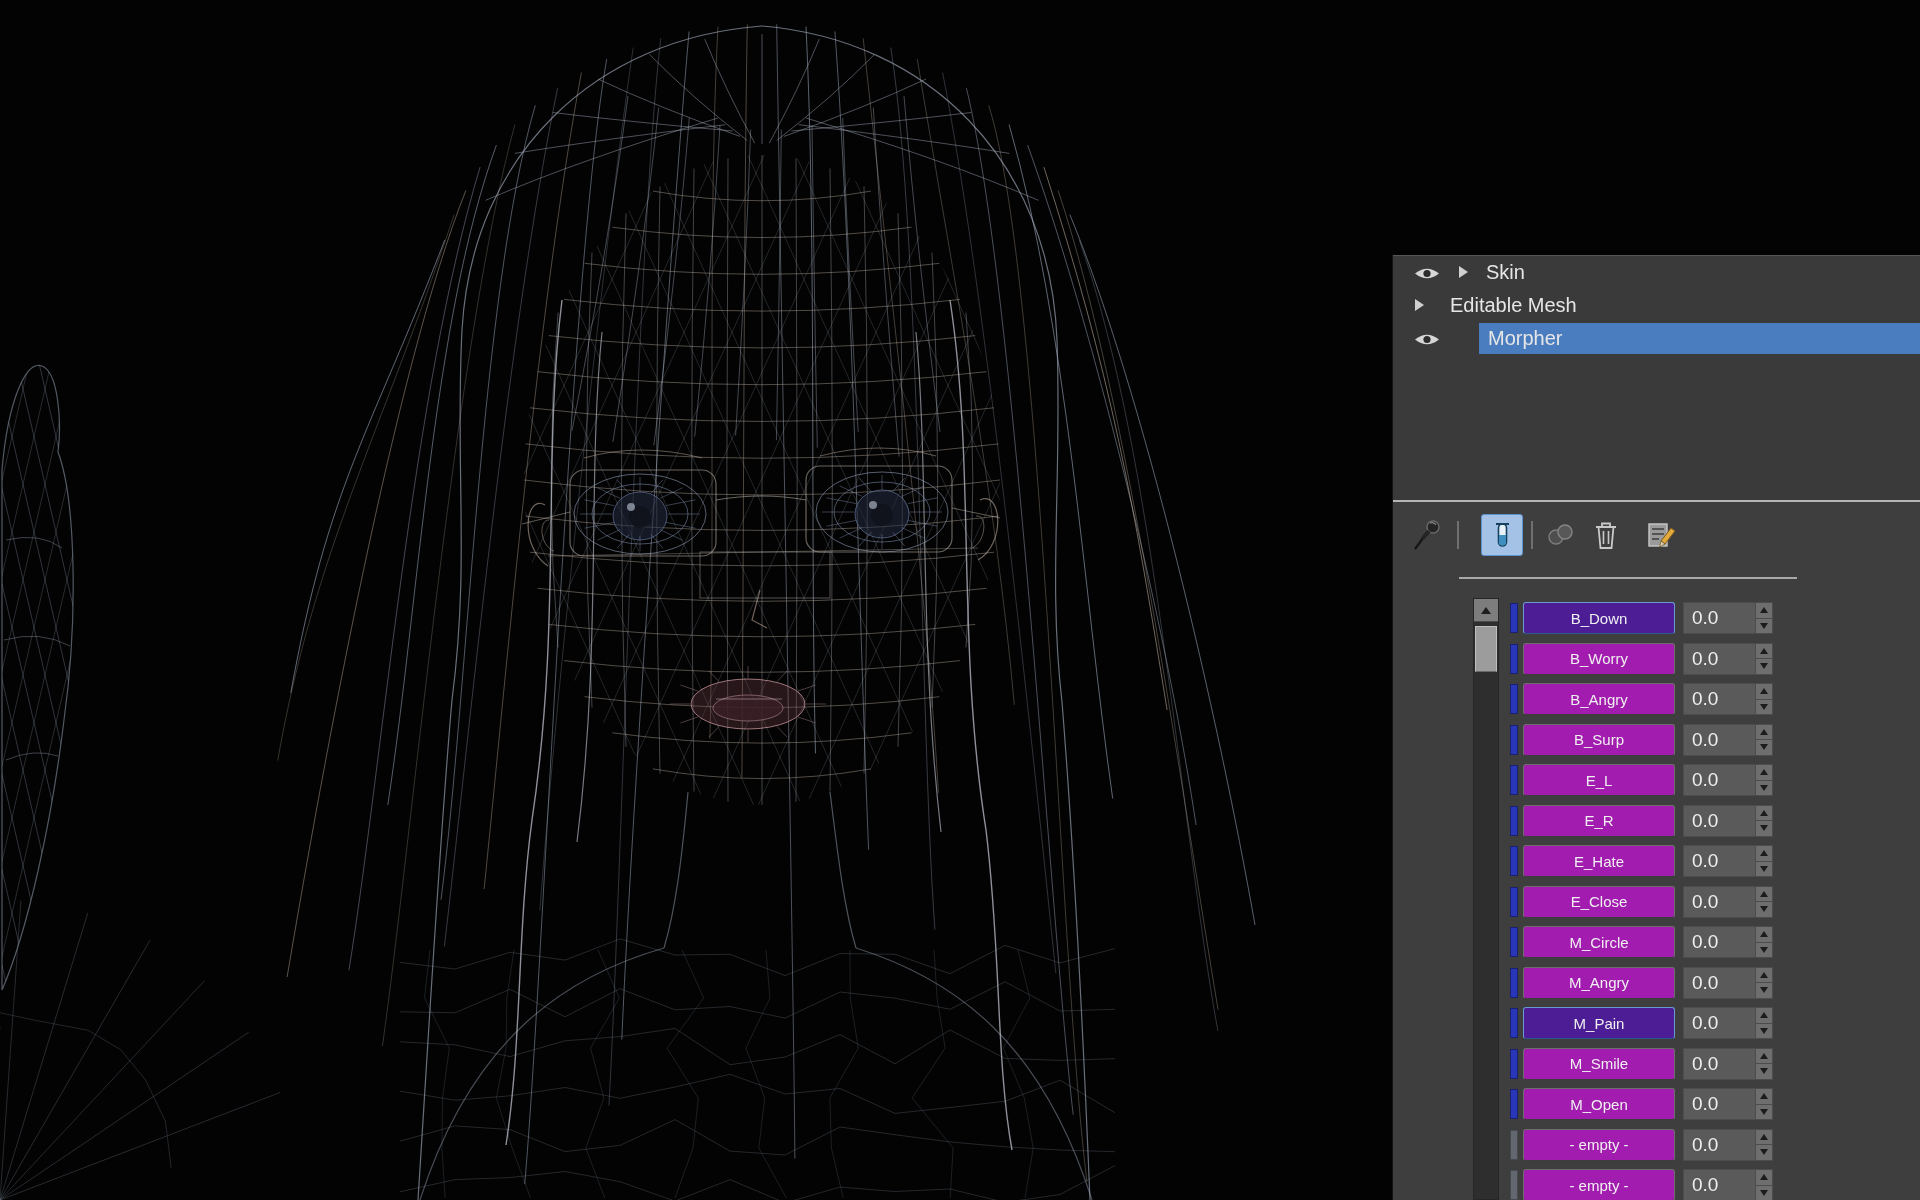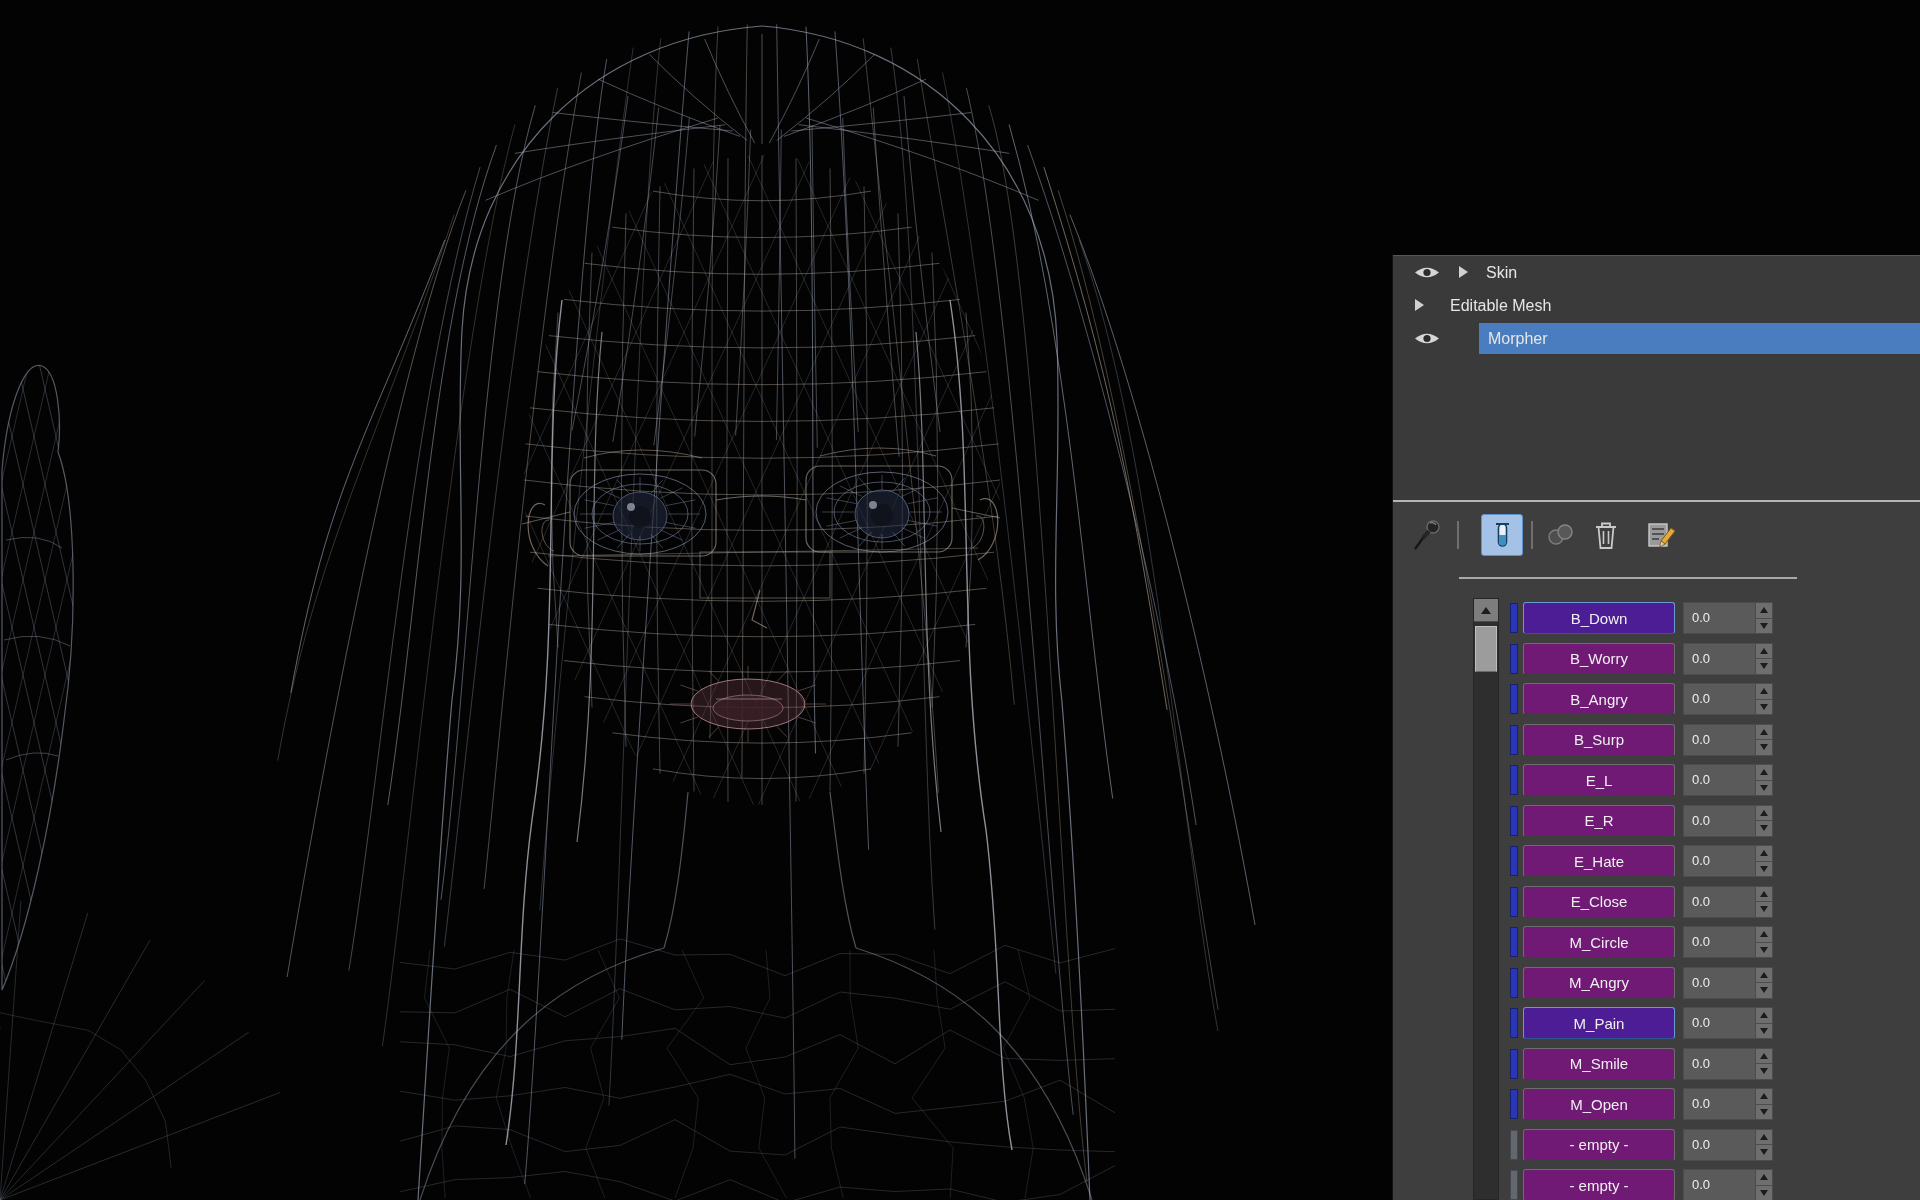--- a/index.html
+++ b/index.html
@@ -8,21 +8,21 @@
   .viewport{position:absolute;left:0;top:0;width:1920px;height:1200px;background:#030303}
   .viewport svg{position:absolute;left:0;top:0}
 
   
   .panel{position:absolute;left:1392px;top:255px;width:528px;height:945px;
     background:#3e3e3e;overflow:hidden;border-left:1px solid #141414}
 
   
   .stack{position:absolute;left:0;top:0;width:528px;height:247px;background:#3a3a3a;
     border-top:1px solid #565656;border-bottom:2px solid #b5b5b5}
-  .srow{position:relative;height:33px;color:#e6e6e6;font-size:16px}
+  .srow{position:relative;height:33px;color:#e6e6e6;font-size:20px}
   .slabel{position:absolute;top:0;line-height:33px;white-space:nowrap}
   .eye{position:absolute;left:20px;top:8px;width:28px;height:17px}
   .tri{position:absolute;width:0;height:0;border-left:9px solid #d0d0d0;
     border-top:6px solid transparent;border-bottom:6px solid transparent}
   .tri-skin{left:66px;top:10px}
   .tri-root{left:22px;top:10px}
   .lbl-skin{left:93px}
   .lbl-emesh{left:57px}
   .hl{position:absolute;left:86px;right:0;top:1px;bottom:1px;background:#4a7dbf}
   .hl .slabel{left:9px;line-height:31px}
@@ -47,28 +47,28 @@
     border-bottom:7px solid #1e1e1e}
   .sb-thumb{position:absolute;left:1px;right:1px;top:27px;height:46px;background:#9c9c9c;
     border:1px solid #bdbdbd;border-bottom-color:#6a6a6a}
 
   
   .mlist{position:absolute;left:110px;top:343px;width:418px}
   .mrow{position:relative;height:40.5px;width:100%}
   .marker{position:absolute;left:7px;top:5px;width:8px;height:30px;background:#2936b8;
     border:1px solid #19206e}
   .marker.empty{background:#63676f;border-color:#45484e}
-  .name-btn{position:absolute;left:20px;top:4px;width:152px;height:32px;background:#701a75;
+  .name-btn{position:absolute;left:20px;top:4px;width:152px;height:32px;background:#a21caf;
     border:1px solid #6d6d6d;border-bottom-color:#3c3c3c;border-radius:3px;color:#f0f0f0;
     font-size:15px;text-align:center;line-height:29px;font-family:"Liberation Sans",sans-serif;
     cursor:pointer;padding:0}
   .name-btn.sel{background:#4c1d95;border-color:#6a9ad4;border-bottom-color:#2e578f}
   .val-box{position:absolute;left:180px;top:4px;width:90px;height:32px;background:#5a5a5a;
     border:1px solid #4c4c4c;display:flex;align-items:stretch}
-  .val-text{flex:1;padding-left:8px;color:#efefef;font-size:13px;line-height:30px}
+  .val-text{flex:1;padding-left:8px;color:#efefef;font-size:19px;line-height:30px}
   .spin{width:17px;display:flex;flex-direction:column;border-left:1px solid #4c4c4c}
   .spin-up,.spin-down{flex:1;background:#6e6e6e;display:flex;align-items:center;justify-content:center}
   .spin-up{border-bottom:1px solid #4c4c4c}
   .tri-up{width:0;height:0;border-left:4px solid transparent;border-right:4px solid transparent;
     border-bottom:6px solid #1c1c1c}
   .tri-down{width:0;height:0;border-left:4px solid transparent;border-right:4px solid transparent;
     border-top:6px solid #1c1c1c}
 </style>
 </head>
 <body>

